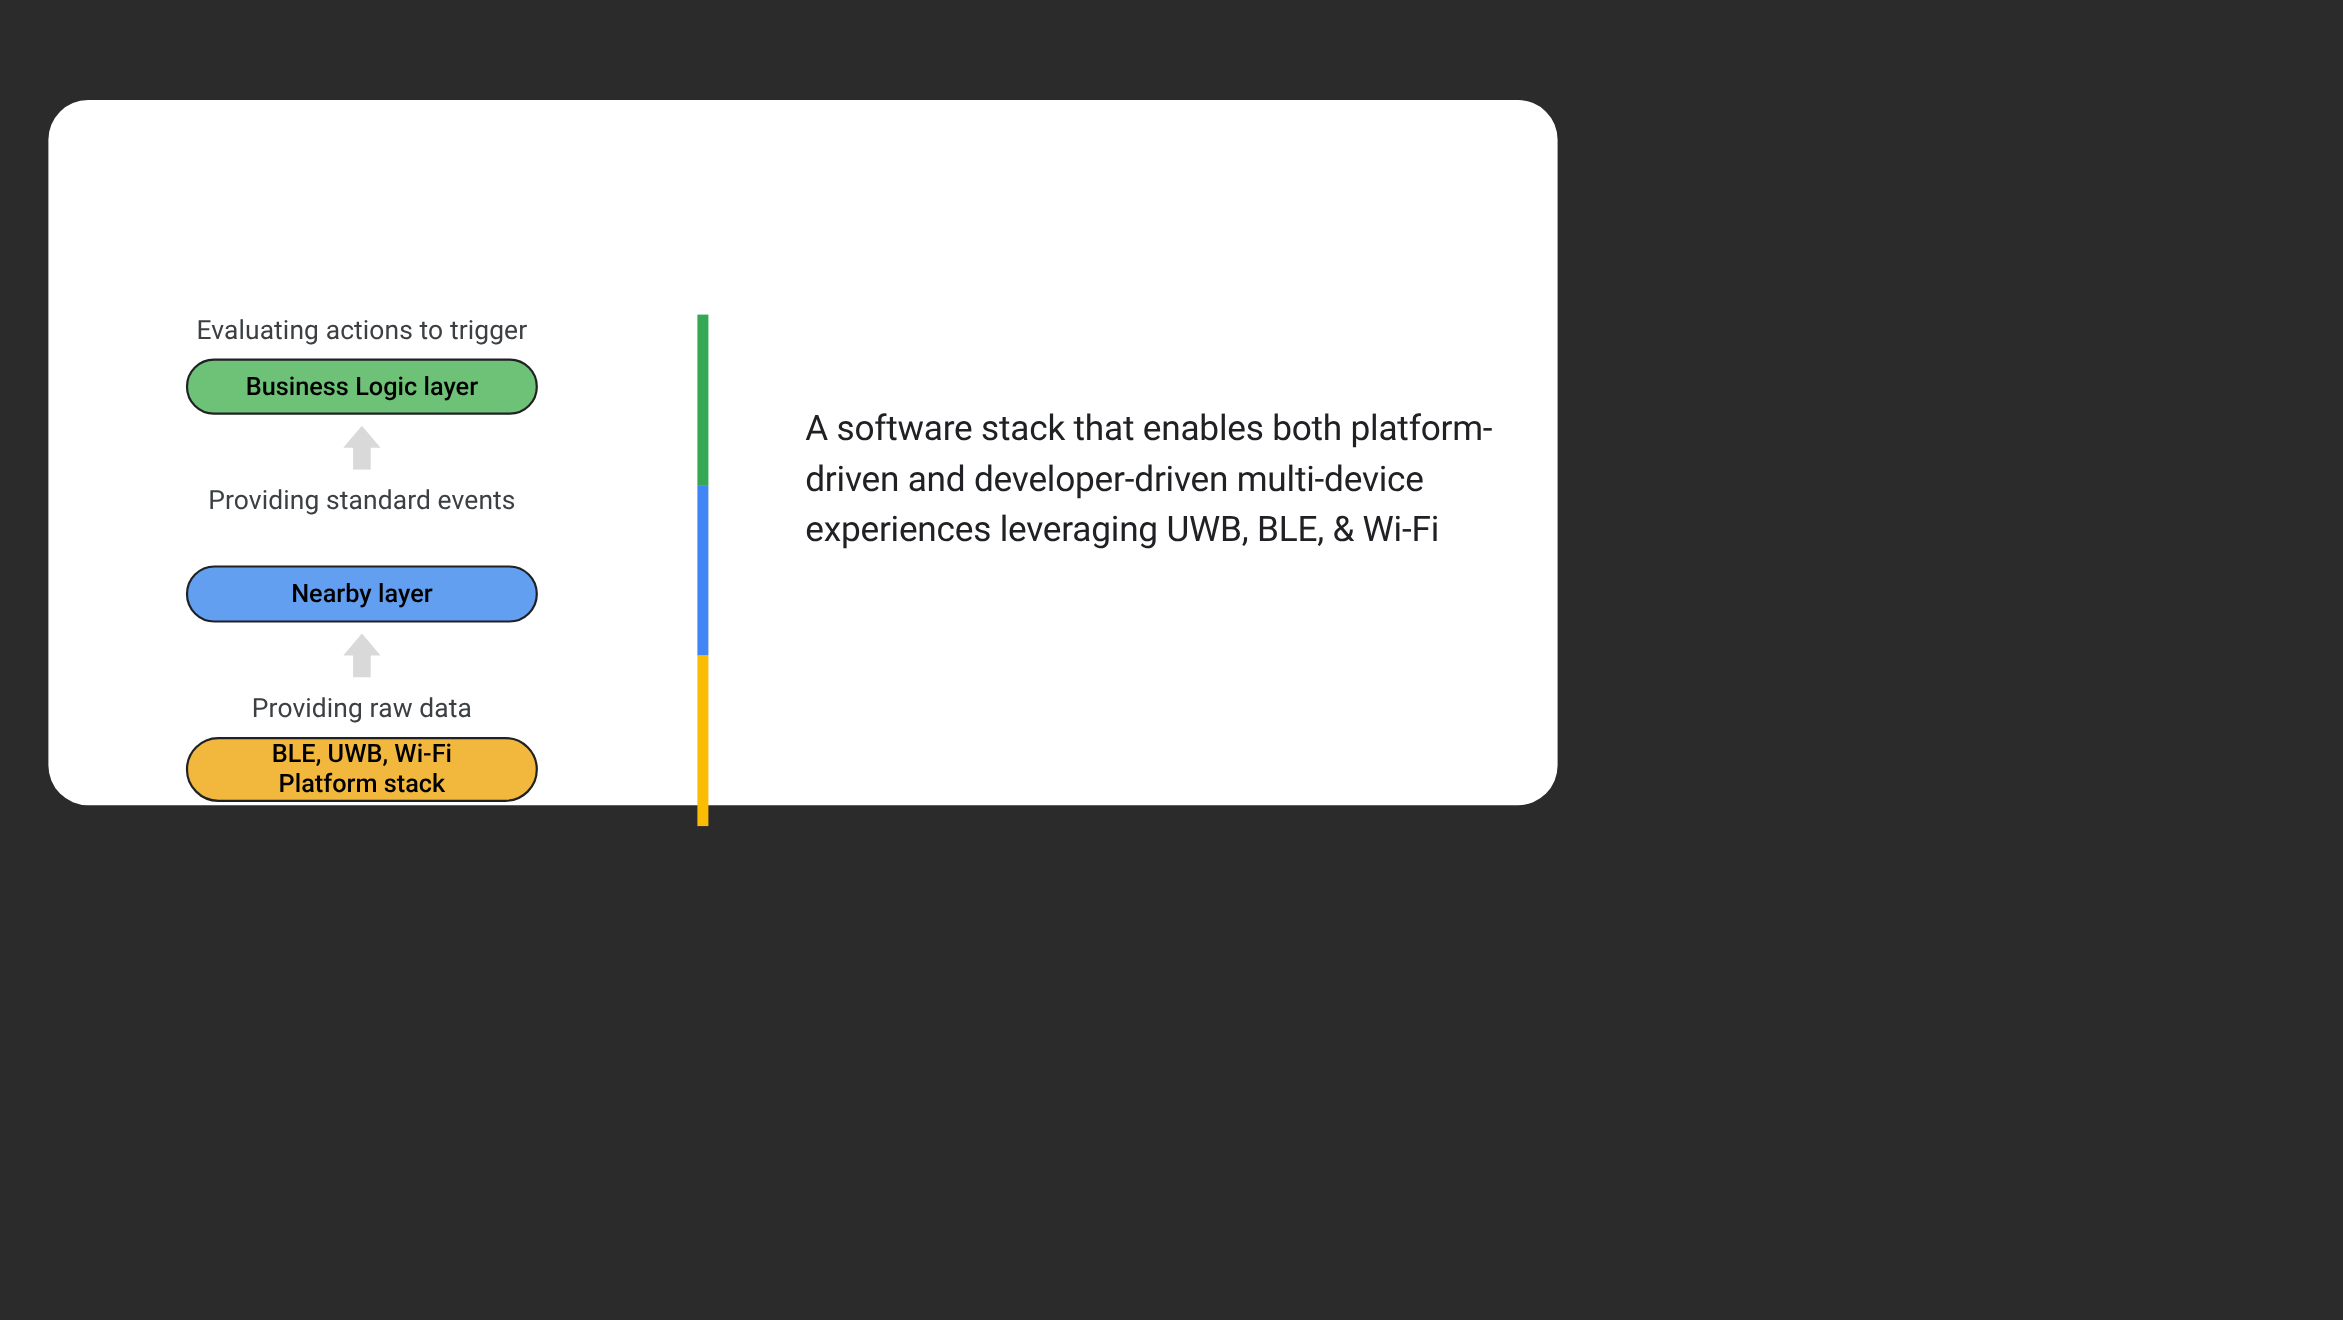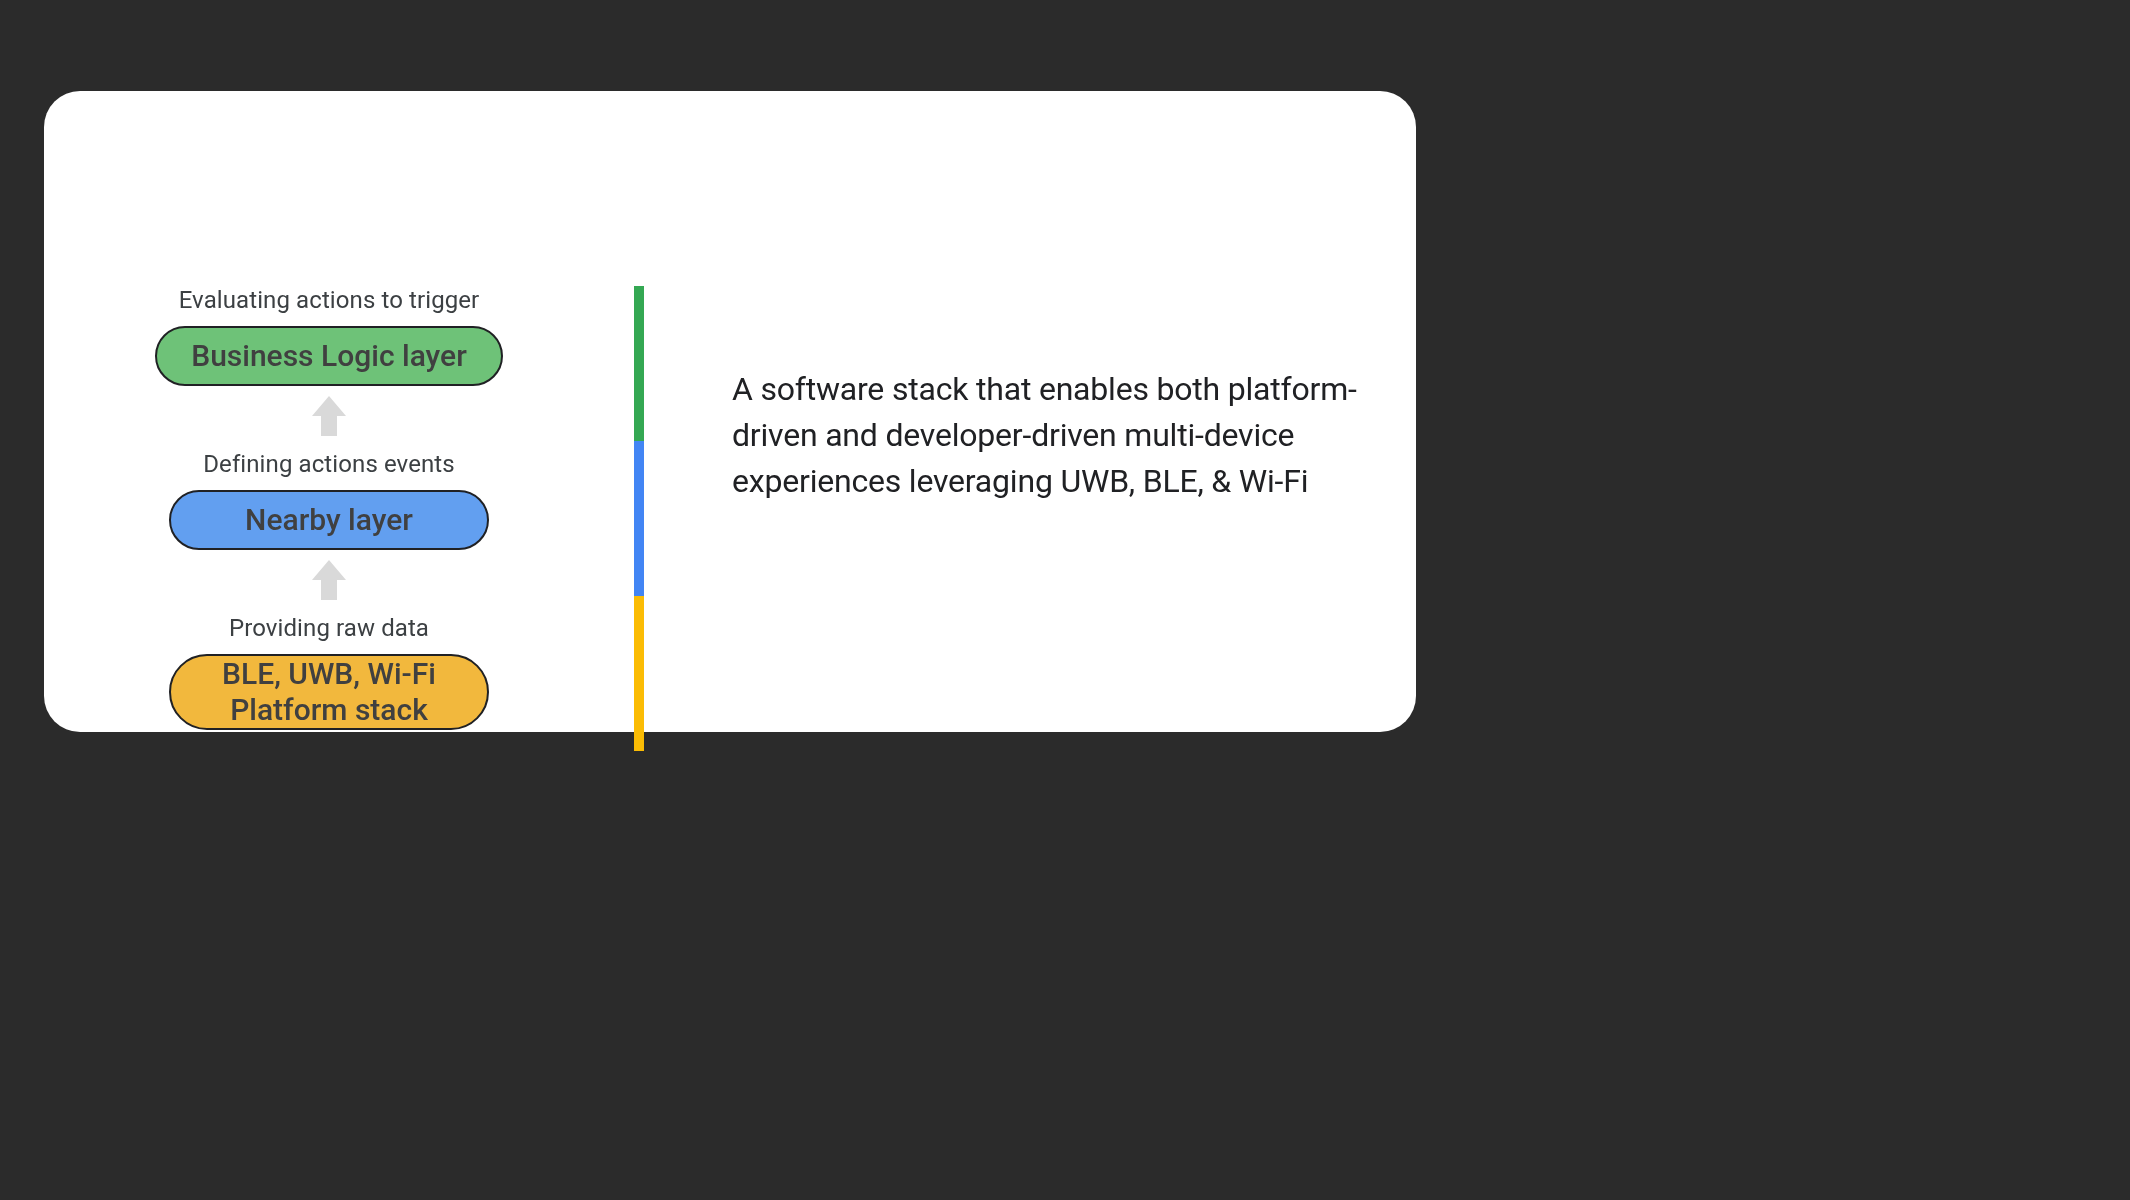--- a/index.html
+++ b/index.html
@@ -35,33 +35,33 @@
     .layer-caption {
       font-size: 24px;
       color: #3c4043;
       margin-bottom: 12px;
       text-align: center;
       letter-spacing: 0.1px;
     }
     .pill {
       border: 2px solid #202124;
       border-radius: 999px;
-      font-size: 30px;
+      font-size: 23px;
       font-weight: 500;
-      color: #404040;
+      color: #000000;
       text-align: center;
       padding: 10px 34px;
       min-width: 320px;
       line-height: 1.2;
     }
     .pill-multiline {
       padding: 0 34px;
     }
     .pill.green  { background: #6ec278; }
-    .pill.blue   { background: #629ff0; }
+    .pill.blue   { background: #629ff0; margin-top: 33px; }
     .pill.yellow { background: #f2b83d; }
     .arrow-up {
       margin: 10px 0 14px 0;
     }
     .arrow-up svg { display: block; }
 
     .divider {
       position: absolute;
       left: 590px;
       top: 195px;
@@ -100,21 +100,21 @@
       <div class="pill green">Business Logic layer</div>
     </div>
 
     <div class="arrow-up">
       <svg width="34" height="40" viewBox="0 0 34 40">
         <path d="M17 0 L34 20 L25 20 L25 40 L9 40 L9 20 L0 20 Z" fill="#d9d9d9"></path>
       </svg>
     </div>
 
     <div class="layer-group">
-      <div class="layer-caption">Defining actions events</div>
+      <div class="layer-caption">Providing standard events</div>
       <div class="pill blue">Nearby layer</div>
     </div>
 
     <div class="arrow-up">
       <svg width="34" height="40" viewBox="0 0 34 40">
         <path d="M17 0 L34 20 L25 20 L25 40 L9 40 L9 20 L0 20 Z" fill="#d9d9d9"></path>
       </svg>
     </div>
 
     <div class="layer-group">

